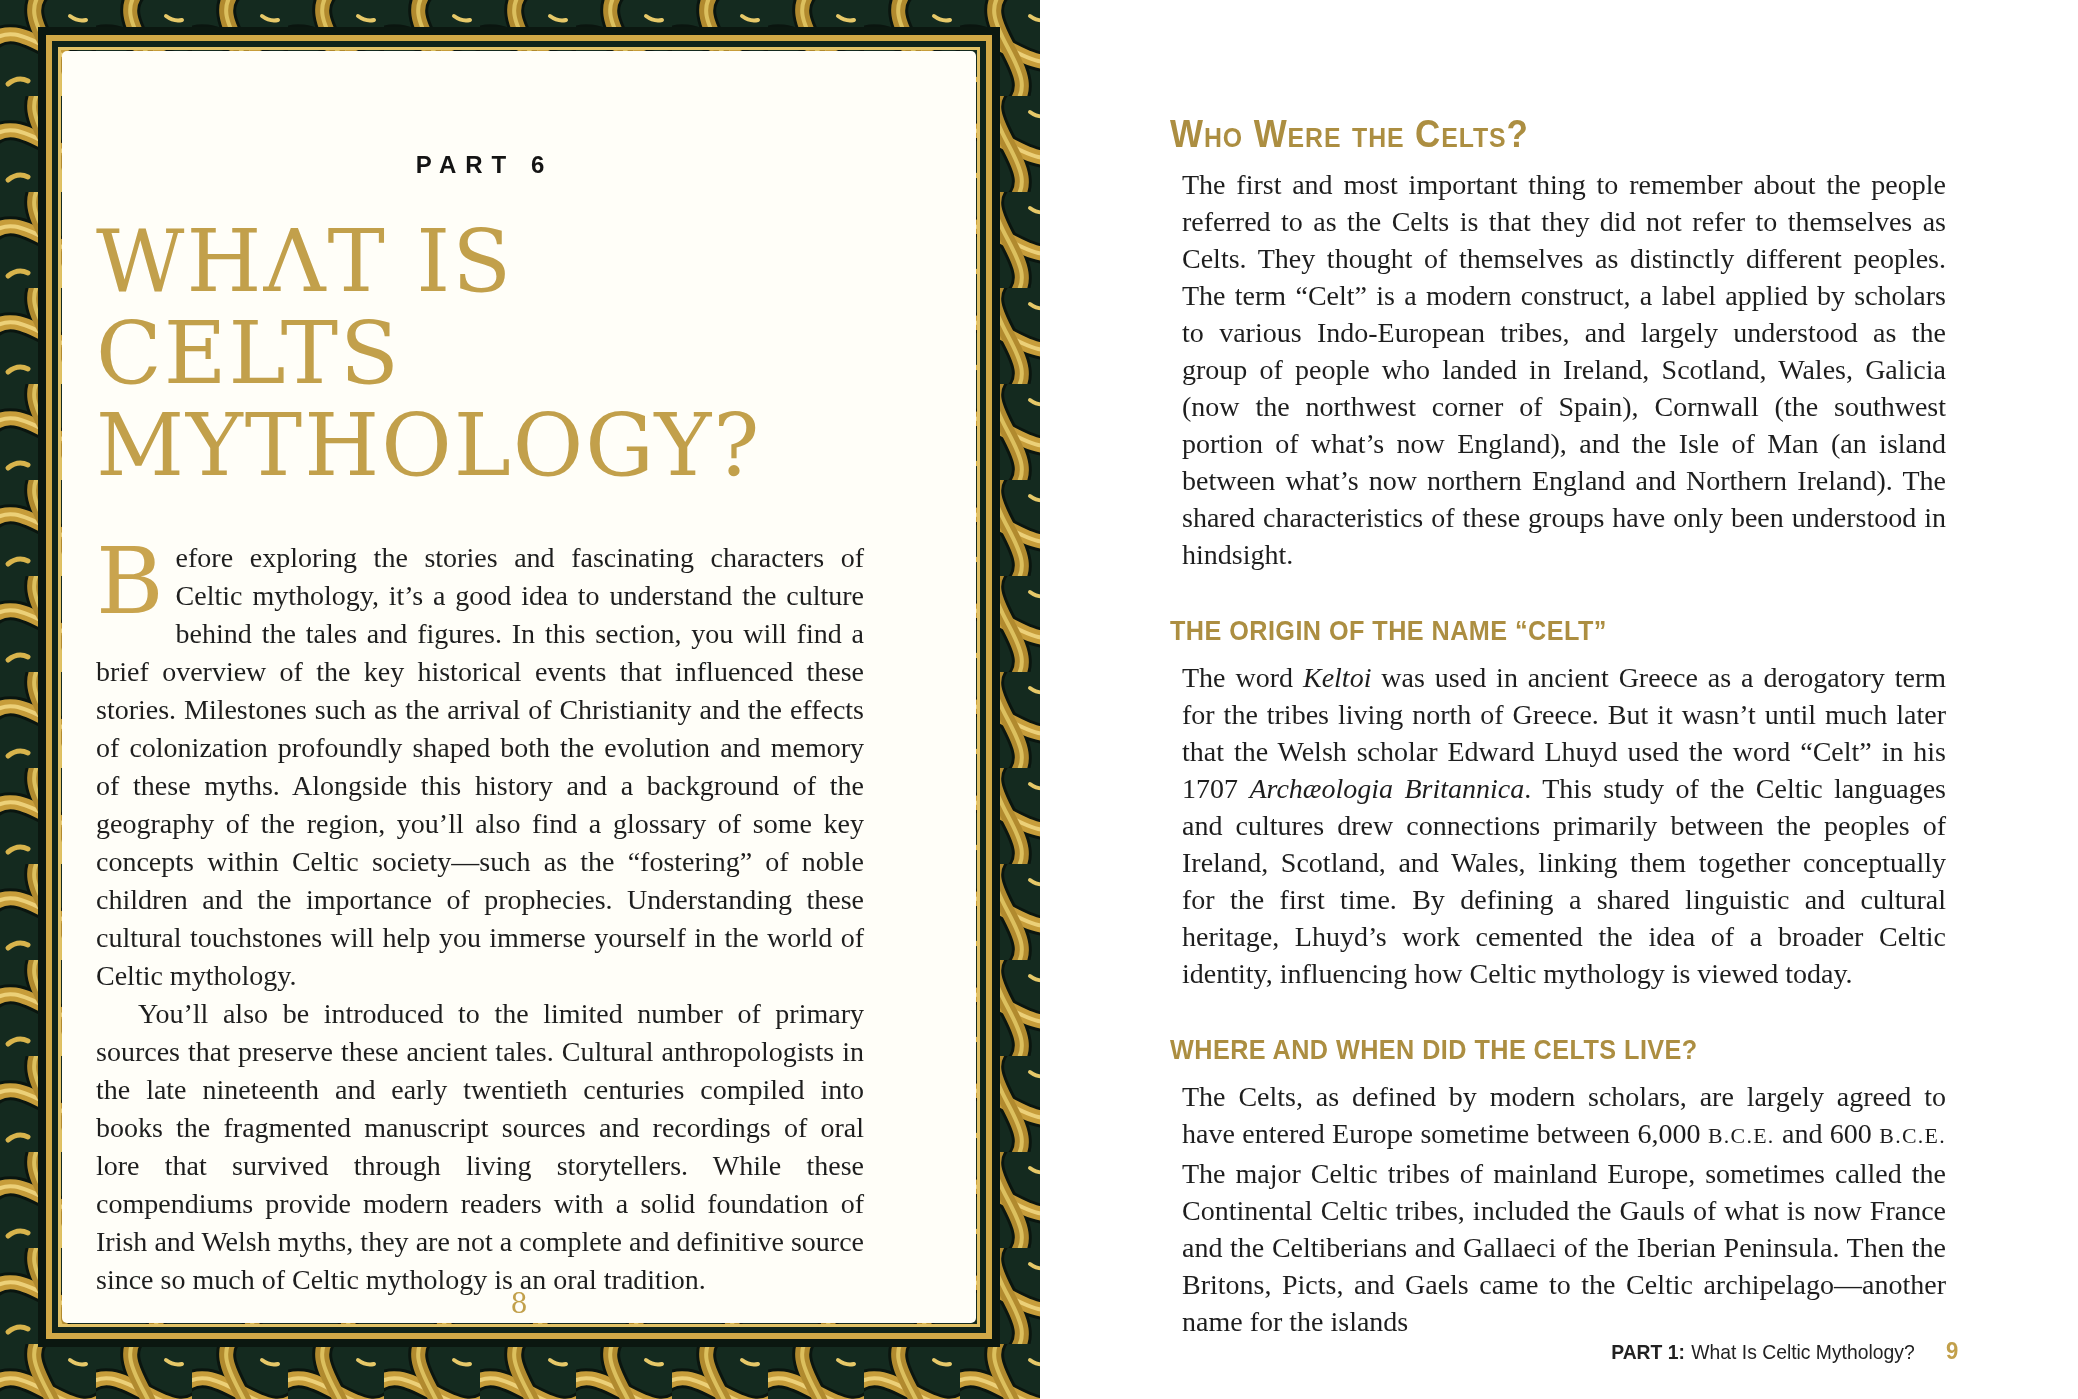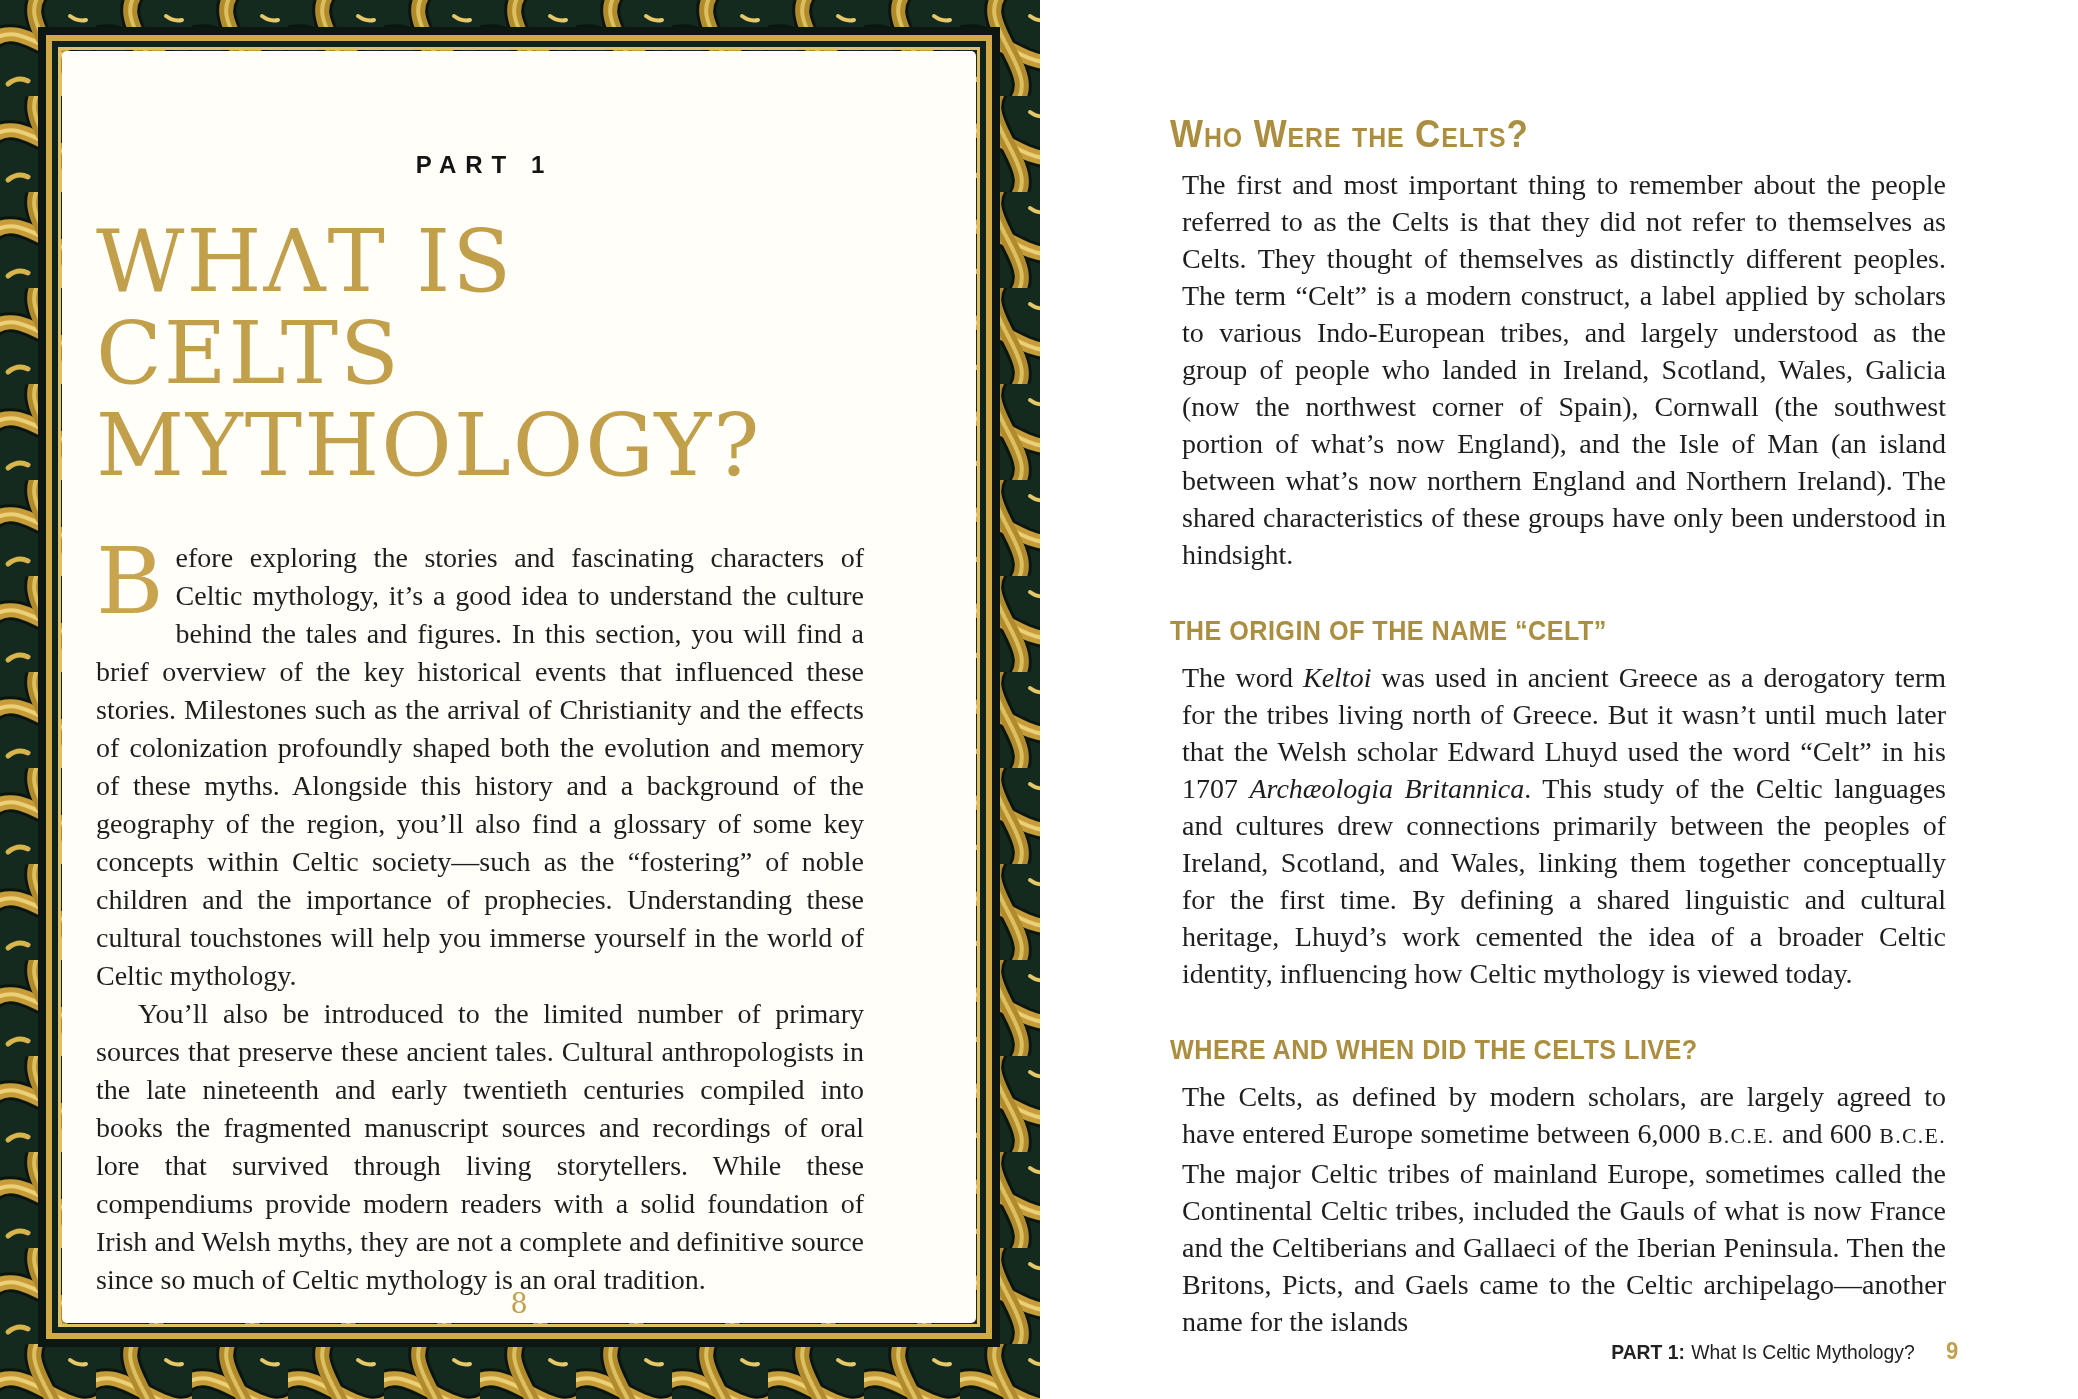--- a/index.html
+++ b/index.html
@@ -95,21 +95,21 @@
       <rect width="1040" height="1399" fill="#0e1f16"></rect>
       <rect width="1040" height="1399" fill="url(#knot)"></rect>
       <rect x="44" y="33" width="950" height="1308" fill="none" stroke="#0b1710" stroke-width="12"></rect>
       <rect x="49" y="38" width="940" height="1298" fill="none" stroke="#d2a947" stroke-width="6"></rect>
       <rect x="55" y="44" width="928" height="1286" fill="none" stroke="#10231a" stroke-width="6"></rect>
       <rect x="59.5" y="48.5" width="919" height="1277" fill="none" stroke="#e2c166" stroke-width="3"></rect>
       <rect x="62" y="51" width="914" height="1272" rx="5" fill="#fffef8"></rect>
     </svg>
 
     <div class="left-inner">
-      <div class="kicker">PART 1</div>
+      <div class="kicker">PART 6</div>
 
       <h1 class="chapter-title">
         <span class="t-line">WHΛT IS</span>
         <span class="t-line">CELTS</span>
         <span class="t-line">MYTHOLOGY?</span>
       </h1>
 
       <div class="bodycopy">
         <p class="para"><span class="dropcap">B</span><span>efore exploring the stories and fascinating characters of Celtic mythology, it’s a good idea to understand the culture behind the tales and figures. In this section, you will find a brief overview of the key historical events that influenced these stories. Milestones such as the arrival of Christianity and the effects of colonization profoundly shaped both the evolution and memory of these myths. Alongside this history and a background of the geography of the region, you’ll also find a glossary of some key concepts within Celtic society—such as the “fostering” of noble children and the importance of prophecies. Understanding these cultural touchstones will help you immerse yourself in the world of Celtic mythology.</span></p>
         <p class="para indent">You’ll also be introduced to the limited number of primary sources that preserve these ancient tales. Cultural anthropologists in the late nineteenth and early twentieth centuries compiled into books the fragmented manuscript sources and recordings of oral lore that survived through living storytellers. While these compendiums provide modern readers with a solid foundation of Irish and Welsh myths, they are not a complete and definitive source since so much of Celtic mythology is an oral tradition.</p>

